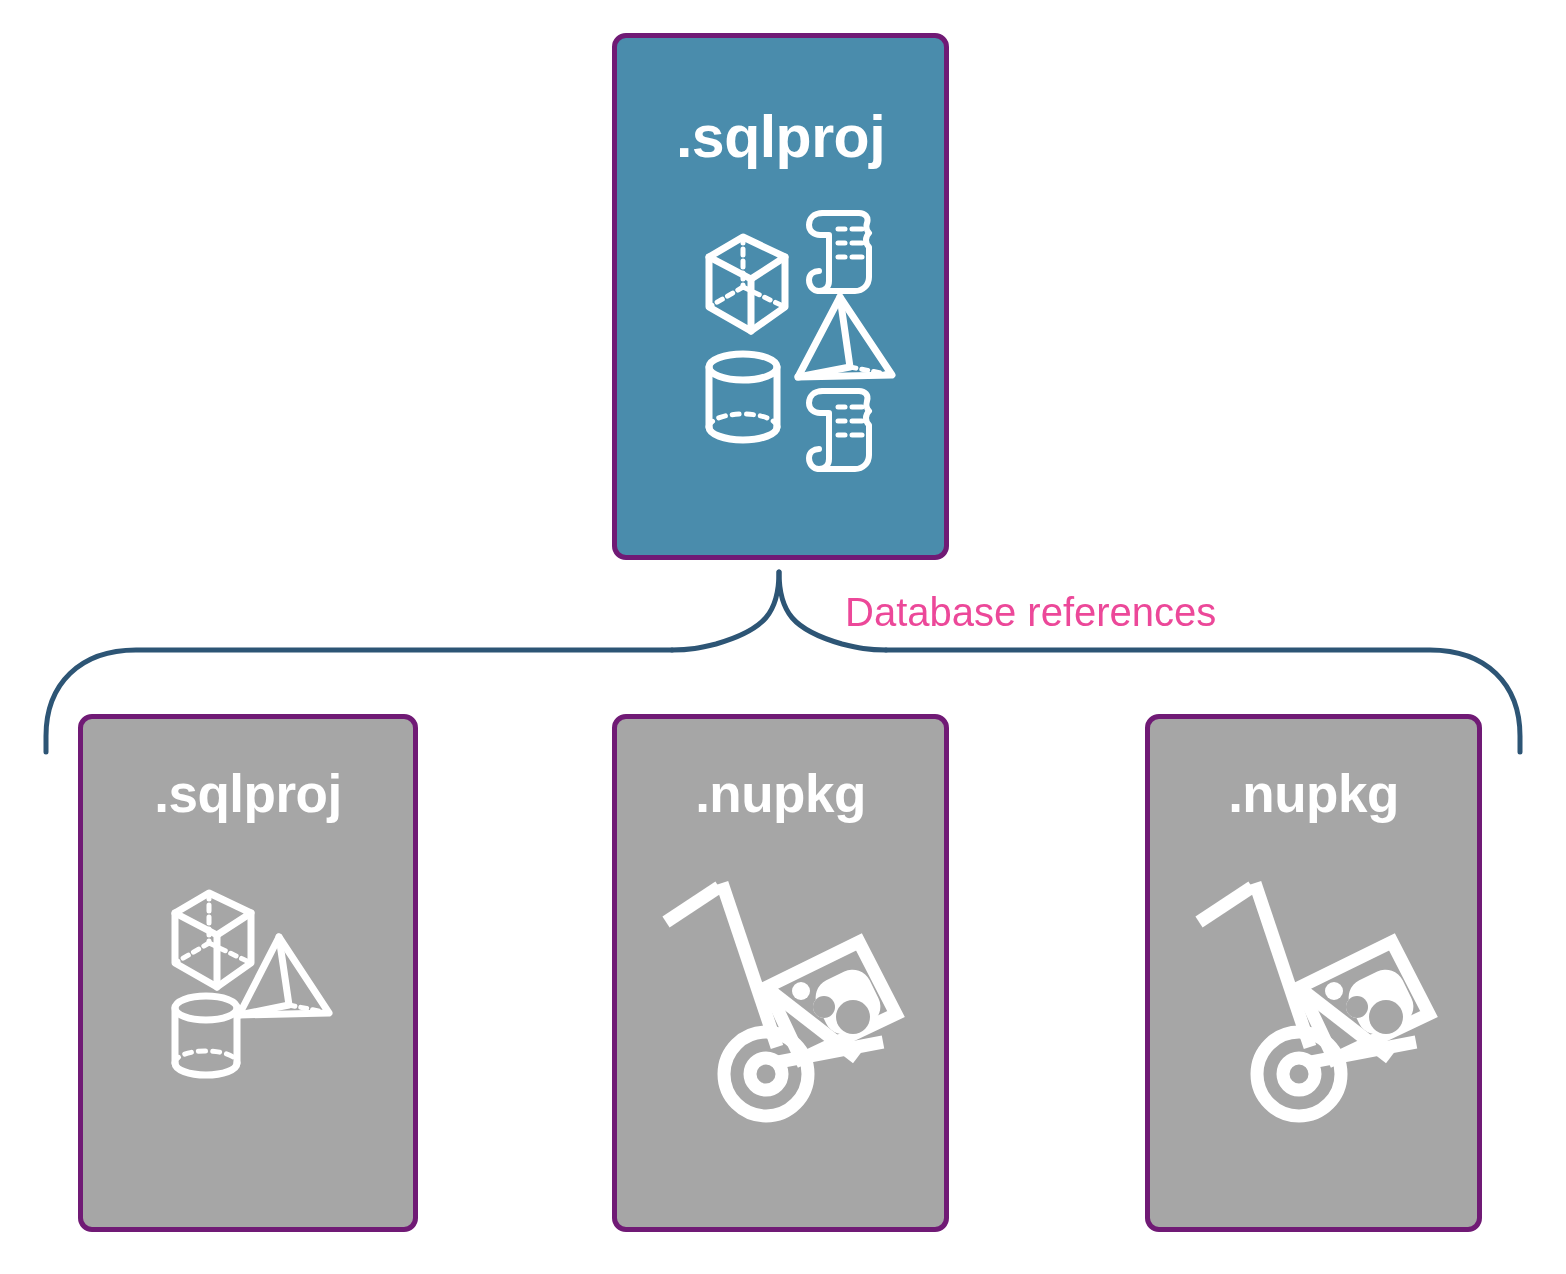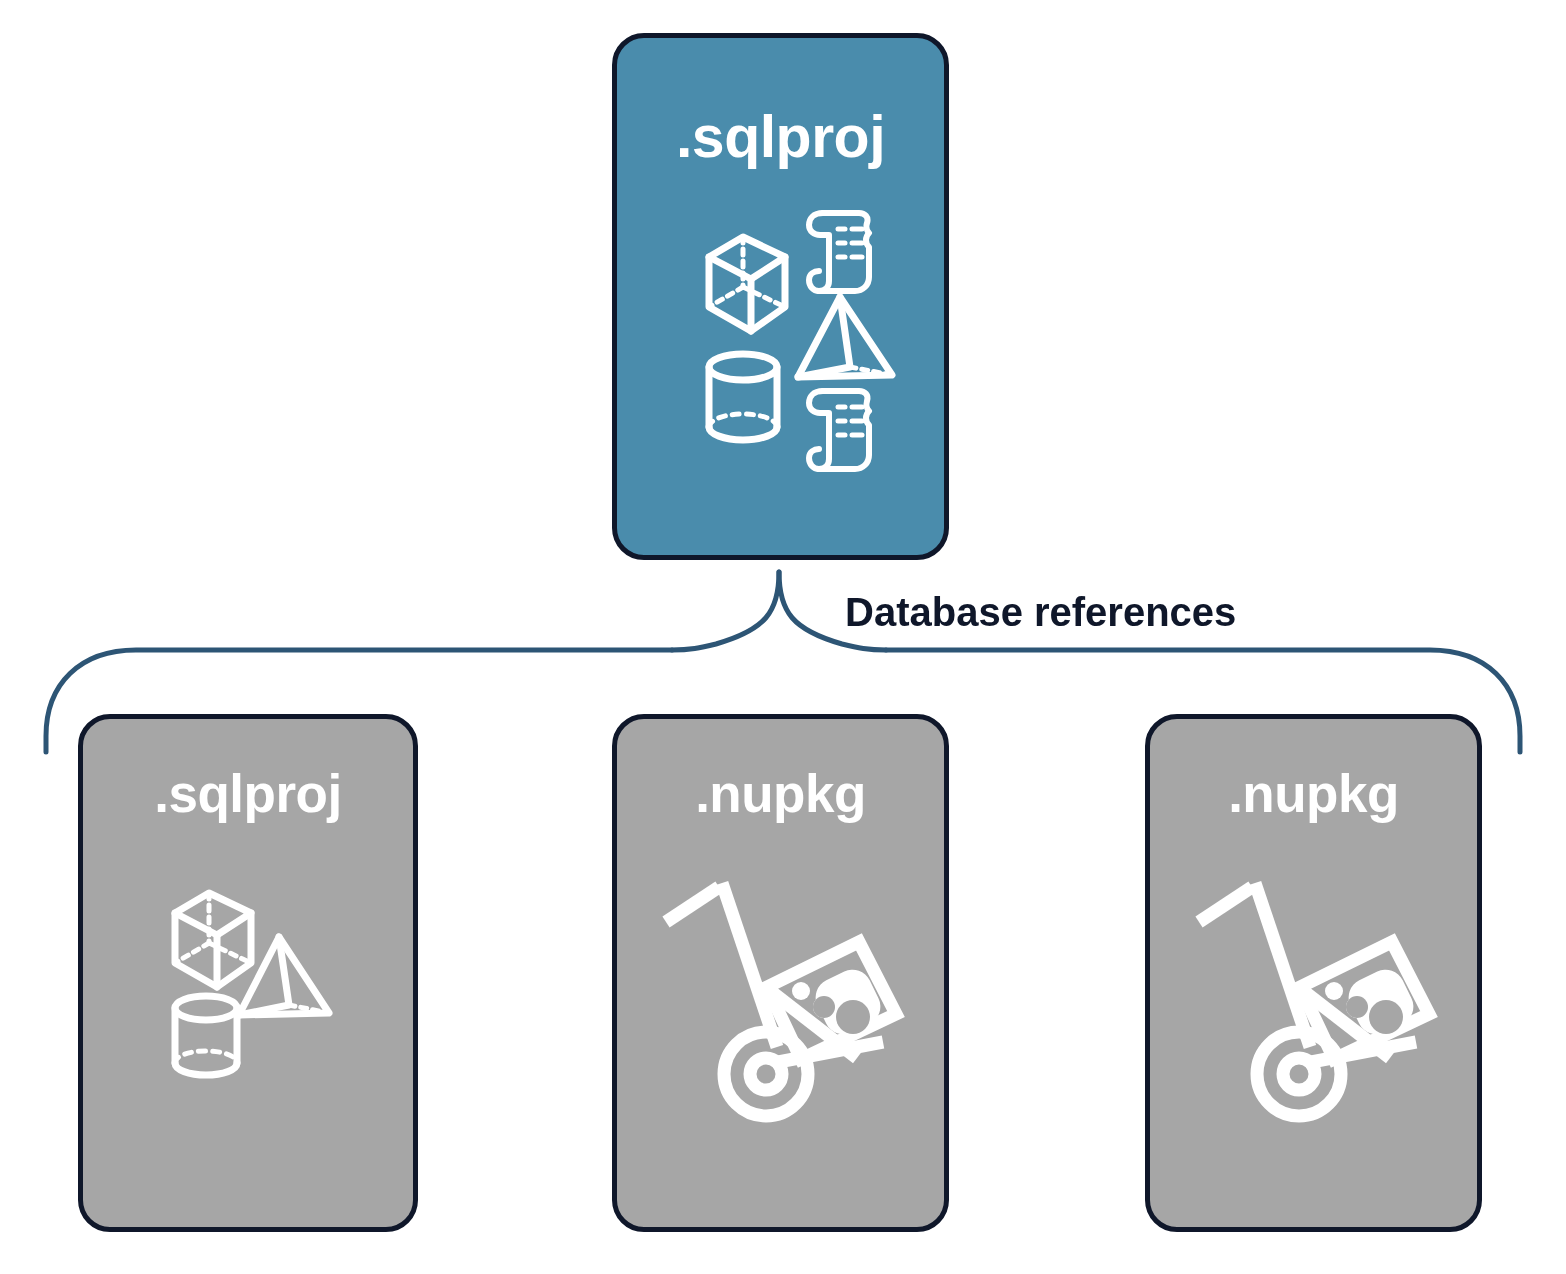--- a/index.html
+++ b/index.html
@@ -21,22 +21,22 @@
   .layer {
     position: absolute;
     left: 0;
     top: 0;
     width: 1566px;
     height: 1274px;
   }
   .card {
     position: absolute;
     box-sizing: border-box;
-    border-radius: 32px;
-    border: 5px solid #0f172a;
+    border-radius: 14px;
+    border: 5px solid #701a75;
   }
   .card.blue { background: #4a8cac; }
   .card.gray { background: #a6a6a6; }
   .card-title {
     position: absolute;
     left: 0;
     right: 0;
     text-align: center;
     color: #ffffff;
     font-weight: bold;
@@ -45,22 +45,22 @@
     line-height: 1;
     user-select: none;
   }
   .card-icons {
     position: absolute;
     left: 0;
     right: 0;
   }
   .bracket-label {
     position: absolute;
-    color: #0f172a;
-    font-weight: bold;
+    color: #ec4899;
+    font-weight: normal;
     font-family: "Liberation Sans", sans-serif;
     white-space: nowrap;
     line-height: 1;
     user-select: none;
   }
   svg { display: block; overflow: visible; }
 </style>
 </head>
 <body>
 

